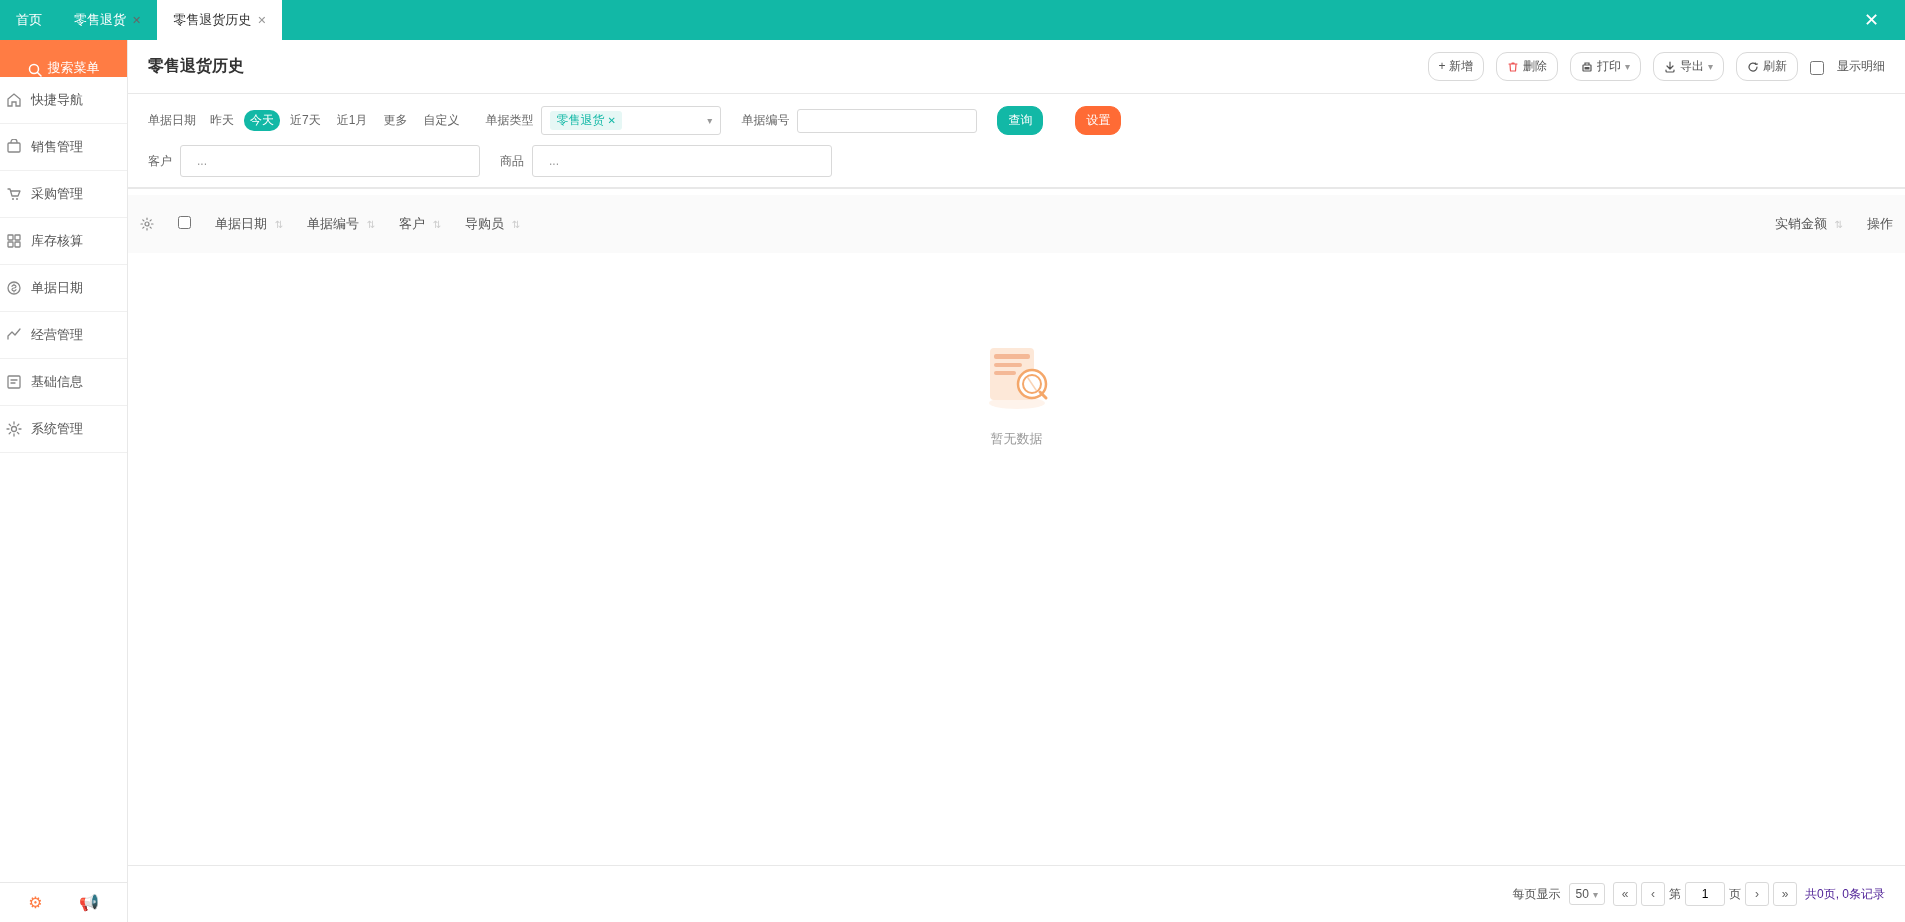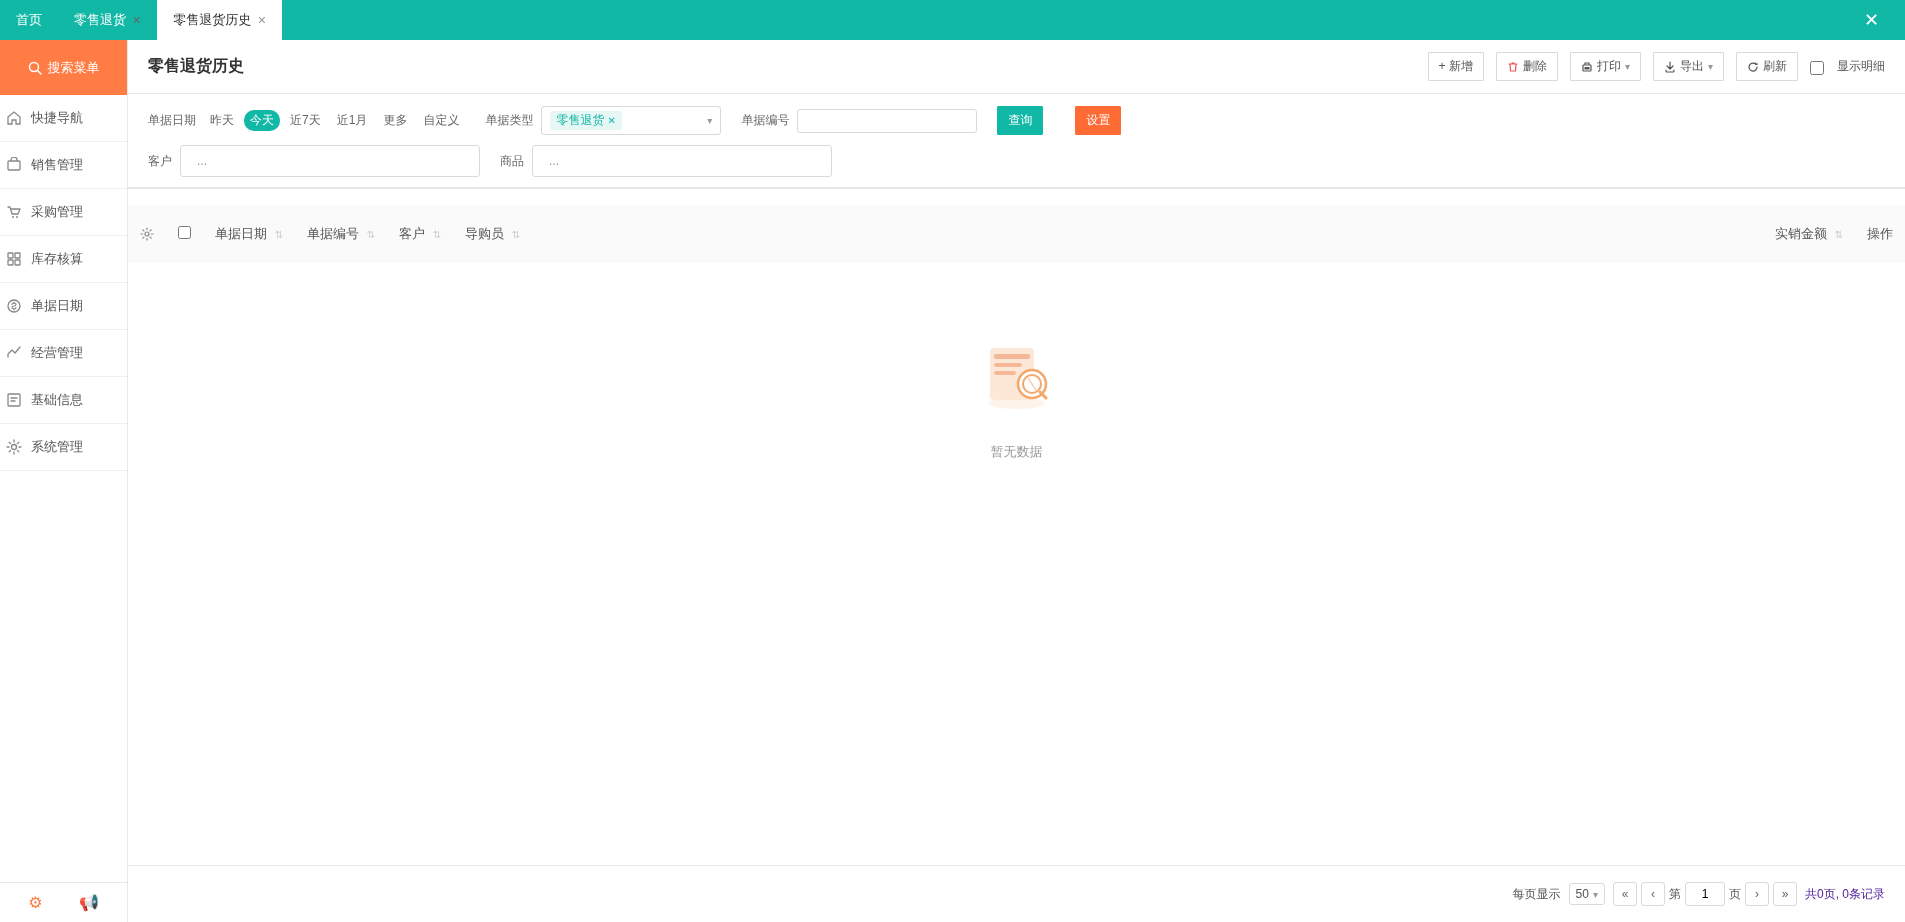--- a/index.html
+++ b/index.html
@@ -12,35 +12,35 @@
     .tab-item .close-icon { font-size: 11px; color: #666; cursor: pointer; }
     .tab-item.active .close-icon { color: #999; }
     .top-bar-right { margin-left: auto; padding-right: 16px; }
     .top-close-btn { color: #fff; font-size: 18px; cursor: pointer; padding: 0 10px; }
 
     
     .main-layout { display: flex; flex: 1; overflow: hidden; }
 
     
     .sidebar { width: 128px; background: #fff; display: flex; flex-direction: column; border-right: 1px solid #e8e8e8; flex-shrink: 0; }
-    .sidebar-search { height: 55px; background: #ff7c44; display: flex; align-items: center; justify-content: center; gap: 6px; color: #fff; font-size: 13px; cursor: pointer; }
+    .sidebar-search { height: 37px; background: #ff7c44; display: flex; align-items: flex-end; justify-content: center; gap: 6px; color: #fff; font-size: 13px; cursor: pointer; }
     .sidebar-nav { flex: 1; overflow-y: auto; }
     .sidebar-nav-item { display: flex; align-items: center; gap: 8px; padding: 14px 5px; cursor: pointer; color: #555; font-size: 13px; border-bottom: 1px solid #f0f0f0; }
     .sidebar-nav-item .nav-icon { width: 18px; height: 18px; display: flex; align-items: center; justify-content: center; flex-shrink: 0; }
     .sidebar-bottom { display: flex; align-items: center; justify-content: space-around; padding: 10px; border-top: 1px solid #e8e8e8; }
     .sidebar-bottom-icon { cursor: pointer; color: #ff7c44; font-size: 16px; }
 
     
     .content-area { flex: 1; display: flex; flex-direction: column; overflow: hidden; background: #f5f5f5; }
 
     
     .page-header { background: #fff; padding: 12px 20px; display: flex; align-items: center; justify-content: space-between; border-bottom: 1px solid #e8e8e8; flex-shrink: 0; }
     .page-title { font-size: 16px; font-weight: bold; color: #333; }
     .header-actions { display: flex; align-items: center; gap: 12px; }
-    .action-btn { display: flex; align-items: center; gap: 4px; padding: 5px 10px; border: 1px solid #d9d9d9; border-radius: 1px; background: #fff; cursor: pointer; color: #555; font-size: 12px; }
+    .action-btn { display: flex; align-items: center; gap: 4px; padding: 5px 10px; border: 1px solid #d9d9d9; border-radius: 11px; background: #fff; cursor: pointer; color: #555; font-size: 12px; }
     .btn-setting { background: #ff6b35; color: #fff; border-color: #ff6b35; margin-left: 12px; }
     .btn-query { background: #12b8a6; color: #fff; border-color: #12b8a6; }
     .show-detail-check { display: flex; align-items: flex-end; gap: 13px; font-size: 12px; color: #555; }
     .checkbox { width: 14px; height: 14px; border: 1px solid #d9d9d9; cursor: pointer; }
 
     
     .filter-area { background: #fff; padding: 12px 20px 0 20px; border-bottom: 1px solid #e8e8e8; flex-shrink: 0; }
     .filter-row { display: flex; align-items: center; gap: 20px; margin-bottom: 10px; flex-wrap: wrap; }
     .filter-item { display: flex; align-items: center; gap: 8px; }
     .filter-label { color: #666; font-size: 12px; white-space: nowrap; }
@@ -53,30 +53,30 @@
     .tag { background: #e6f7f5; color: #12b8a6; padding: 1px 6px; border-radius: 3px; font-size: 12px; display: flex; align-items: center; gap: 3px; }
     .tag .tag-close { cursor: pointer; font-size: 10px; color: #12b8a6; }
     .filter-input { border: 1px solid #d9d9d9; border-radius: 3px; padding: 4px 8px; font-size: 12px; width: 180px; outline: none; }
     .dropdown-arrow { color: #999; font-size: 10px; margin-left: 4px; }
     .collapse-btn { display: flex; align-items: center; gap: 4px; color: #12b8a6; font-size: 12px; cursor: pointer; padding: 6px 0; }
     .filter-ellipsis { color: #999; font-size: 12px; cursor: pointer; padding: 4px 8px; }
 
     
     .table-container { flex: 1; overflow: auto; background: #fff; margin: 0; }
     .data-table { width: 100%; border-collapse: collapse; font-size: 13px; }
-    .data-table th { background: #fafafa; border-bottom: 1px solid #e8e8e8; border-top: 1px solid #e8e8e8; padding: 20px 12px; text-align: left; color: #555; font-weight: normal; white-space: nowrap; position: sticky; top: 16px; z-index: 1; }
+    .data-table th { background: #fafafa; border-bottom: 1px solid #e8e8e8; border-top: 1px solid #e8e8e8; padding: 20px 12px; text-align: left; color: #555; font-weight: normal; white-space: nowrap; position: sticky; top: 6px; z-index: 1; }
     .data-table th .sort-arrows { color: #ccc; font-size: 10px; margin-left: 4px; }
     .data-table td { padding: 10px 12px; border-bottom: 1px solid #f5f5f5; color: #333; }
     .th-checkbox { width: 40px; text-align: center; }
     .th-settings { width: 40px; text-align: center; }
 
     
     .empty-state { display: flex; flex-direction: column; align-items: center; justify-content: center; padding: 80px 0; }
     .empty-icon { width: 90px; height: 90px; margin-bottom: 12px; }
-    .empty-text { color: #999; font-size: 13px; margin-top: 13px; }
+    .empty-text { color: #999; font-size: 13px; }
 
     
     .pagination-bar { display: flex; align-items: center; justify-content: flex-end; padding: 16px 20px; background: #fff; border-top: 1px solid #e8e8e8; gap: 8px; flex-shrink: 0; }
     .pagination-info { font-size: 12px; color: #4c1d95; }
     .page-size-select { display: flex; align-items: center; gap: 4px; font-size: 12px; color: #555; border: 1px solid #d9d9d9; border-radius: 3px; padding: 3px 6px; cursor: pointer; }
     .page-nav { display: flex; align-items: center; gap: 4px; }
     .page-nav-btn { width: 24px; height: 24px; display: flex; align-items: center; justify-content: center; border: 1px solid #d9d9d9; border-radius: 3px; cursor: pointer; color: #666; font-size: 12px; }
     .page-input { width: 40px; height: 24px; border: 1px solid #d9d9d9; border-radius: 3px; text-align: center; font-size: 12px; outline: none; }
     .page-label { font-size: 12px; color: #555; }
 

